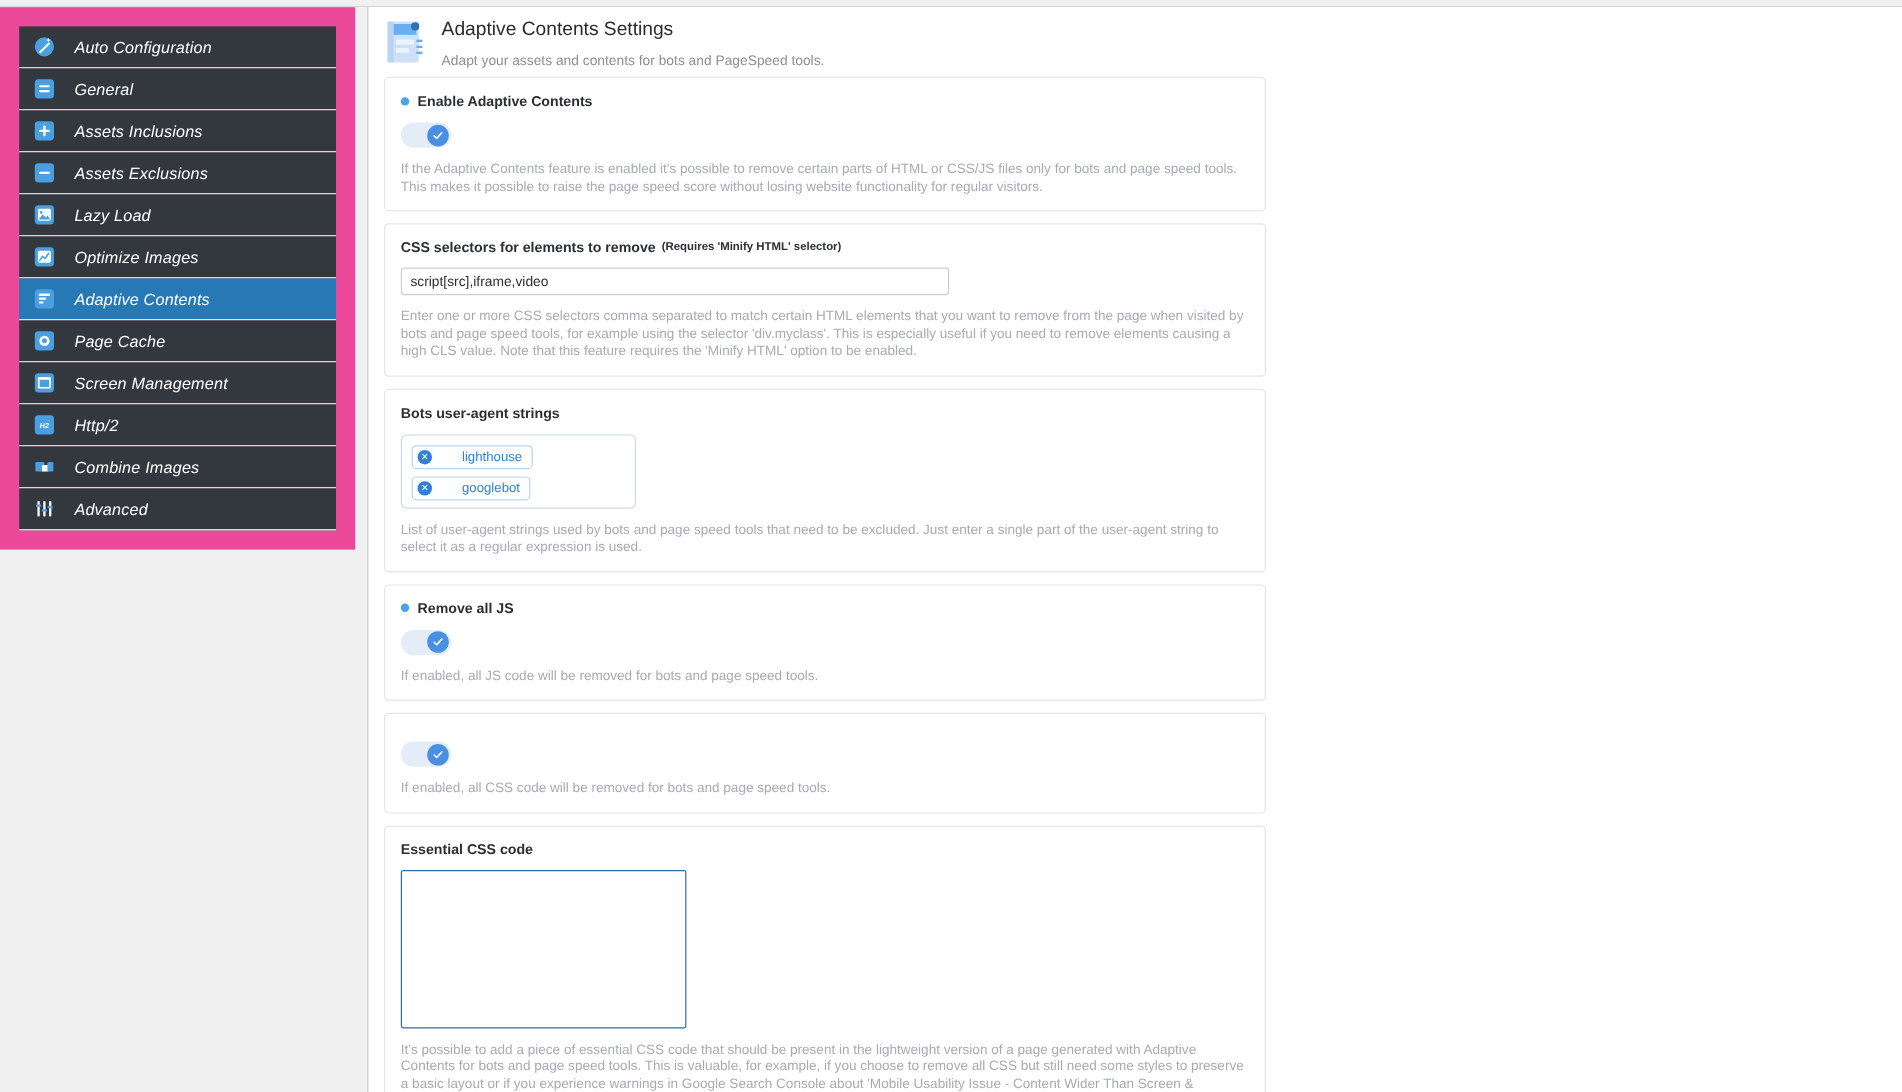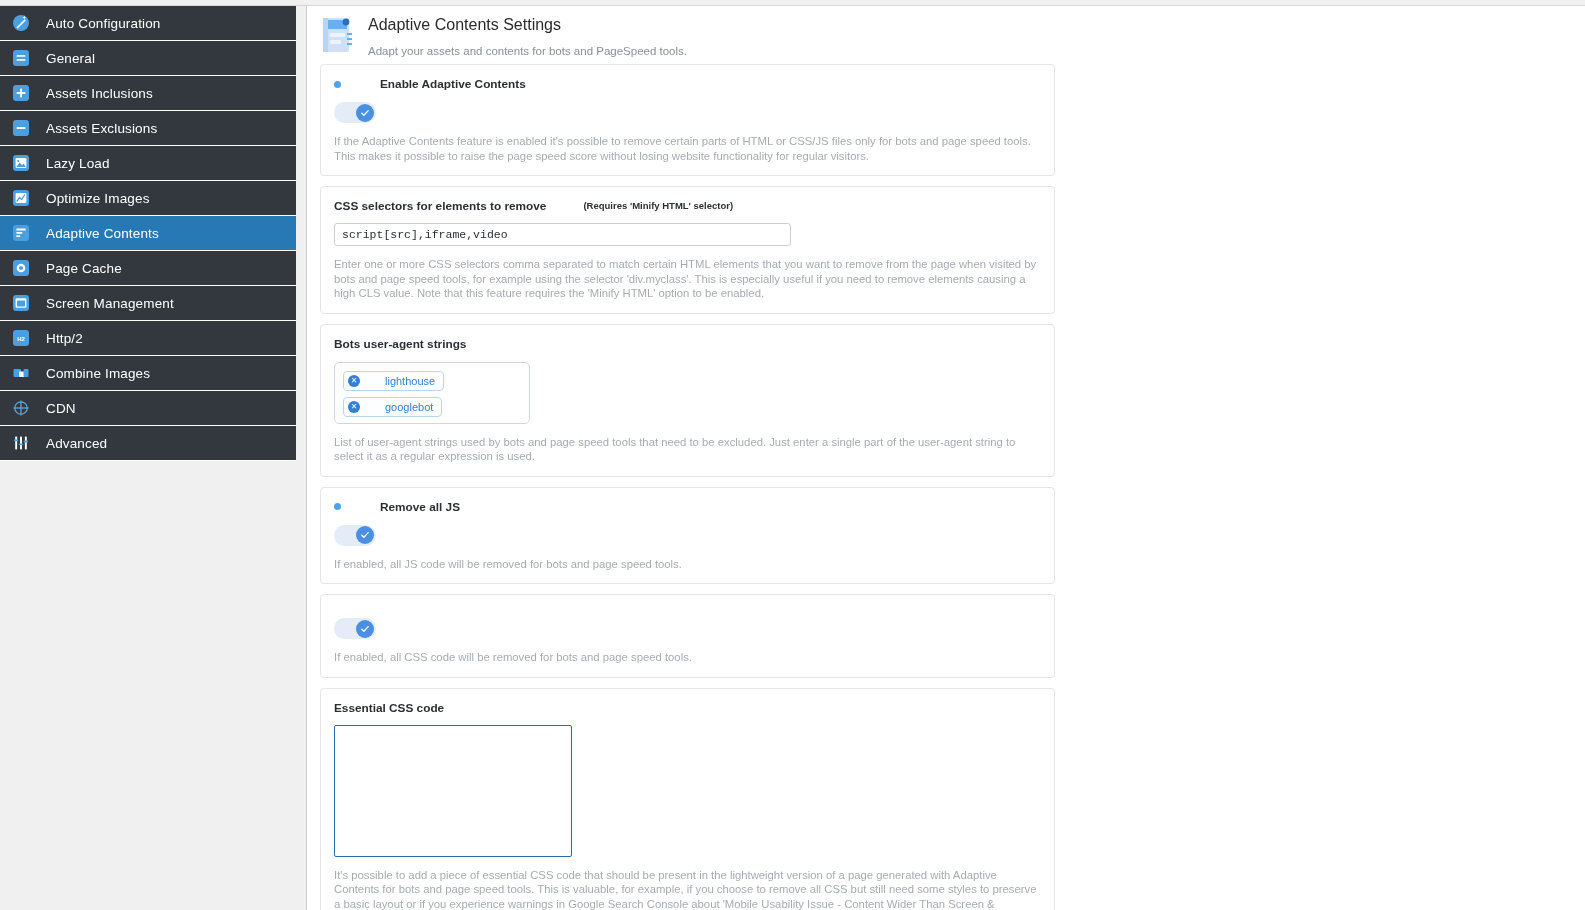--- a/index.html
+++ b/index.html
@@ -21,22 +21,23 @@
     background: #f0f0f0; border-bottom: 1px solid #d6d6d6;
   }
   
   .sidebar {
     position: absolute; top: 6px; left: 0; width: 307px; bottom: 0;
     background: #f0f0f0;
     border-right: 1px solid #cfcfcf;
   }
   .nav {
     width: 296px;
-    margin: 0; padding: 0; list-style: none;
+    margin: 0; padding: 16px; list-style: none;
     background: #ec4899;
+    font-style: italic;
   }
   .nav-item {
     display: flex; align-items: center;
     height: 35px;
     padding-left: 12px;
     background: #32383e;
     border-bottom: 1px solid #ffffff;
     cursor: pointer;
   }
   .nav-item.active { background: #2679b5; }
@@ -80,21 +81,21 @@
   .panel {
     width: 735px;
     border: 1px solid #e3e5e8;
     border-radius: 4px;
     background: #ffffff;
     margin-bottom: 10px;
     padding: 12px 12px 12px 13px;
   }
   .field-label {
     font-size: 11.8px; color: #2b2f33; font-weight: bold;
-    display: flex; align-items: center; line-height: 14px; gap: 32px;
+    display: flex; align-items: center; line-height: 14px;
   }
   .bullet {
     width: 7px; height: 7px; border-radius: 50%;
     background: #4da3e8; display: inline-block; margin-right: 7px;
     flex: 0 0 7px;
   }
   .label-note {
     font-size: 9.5px; font-weight: bold; color: #2b2f33; margin-left: 5px;
   }
   .help-text {
@@ -114,21 +115,21 @@
     display: flex; align-items: center; justify-content: center;
   }
   .toggle .knob svg { display: block; }
   
   .text-input {
     margin-top: 10px;
     width: 457px; height: 23px;
     border: 1px solid #ccd0d6; border-radius: 3px;
     font-size: 11.5px; color: #2b2f33;
     padding: 0 7px;
-    font-family: Liberation Mono, monospace;
+    font-family: Liberation Sans, sans-serif;
     background: #fff; outline: none;
   }
   
   .tags-box {
     margin-top: 11px;
     width: 196px; height: 62px;
     border: 1px solid #cdd8e6; border-radius: 5px;
     background: #ffffff;
     padding: 8px 8px;
     display: flex; flex-wrap: wrap; align-content: flex-start; gap: 6px;
@@ -275,30 +276,20 @@
         </li>
         <li class="nav-item">
           <span class="nav-icon">
             <svg width="18" height="18" viewBox="0 0 18 18">
               <rect x="1.5" y="5" width="7.5" height="8" rx="1" fill="#4a9fe0"></rect>
               <rect x="7" y="7.5" width="5.5" height="5.5" rx=".8" fill="#ffffff"></rect>
               <rect x="11.5" y="5" width="5" height="8" rx="1" fill="#4a9fe0"></rect>
             </svg>
           </span>
           <span class="nav-label">Combine Images</span>
-        </li>
-        <li class="nav-item">
-          <span class="nav-icon">
-            <svg width="18" height="18" viewBox="0 0 18 18">
-              <circle cx="9" cy="9" r="6.2" fill="none" stroke="#5ba6e0" stroke-width="1.3"></circle>
-              <line x1="9" y1="1.4" x2="9" y2="16.6" stroke="#5ba6e0" stroke-width="1.3"></line>
-              <line x1="1.4" y1="9" x2="16.6" y2="9" stroke="#5ba6e0" stroke-width="1.3"></line>
-            </svg>
-          </span>
-          <span class="nav-label">CDN</span>
         </li>
         <li class="nav-item">
           <span class="nav-icon">
             <svg width="18" height="18" viewBox="0 0 18 18">
               <rect x="3.2" y="2.6" width="1.9" height="12.8" rx=".6" fill="#ffffff"></rect>
               <rect x="8.05" y="2.6" width="1.9" height="12.8" rx=".6" fill="#ffffff"></rect>
               <rect x="12.9" y="2.6" width="1.9" height="12.8" rx=".6" fill="#ffffff"></rect>
               <rect x="1.9" y="5.4" width="4.5" height="1.9" rx=".7" fill="#4a9fe0"></rect>
               <rect x="6.75" y="9.4" width="4.5" height="1.9" rx=".7" fill="#4a9fe0"></rect>
               <rect x="11.6" y="6.6" width="4.5" height="1.9" rx=".7" fill="#4a9fe0"></rect>

